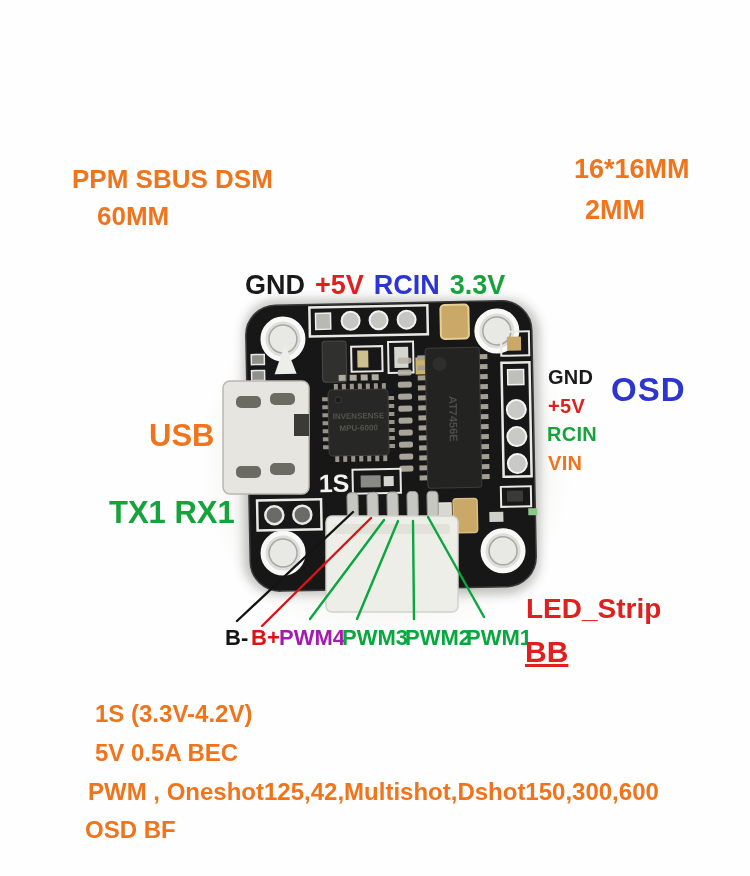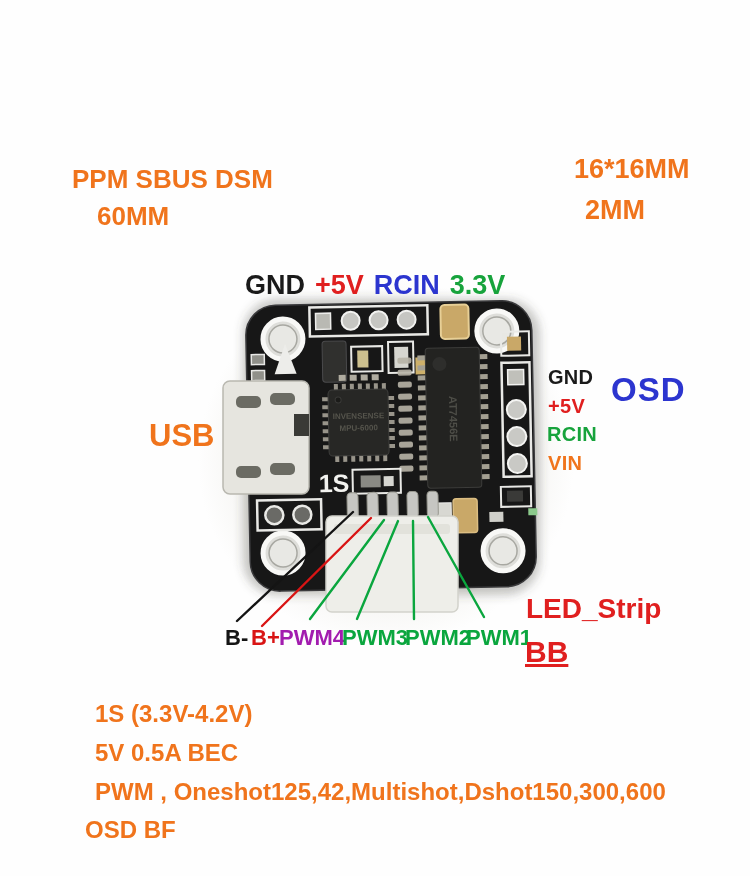--- a/index.html
+++ b/index.html
@@ -252,35 +252,36 @@
   <div class="abs t-feat" style="left: 97px; top: 203px; color: rgb(240, 116, 28);">60MM</div>
 
   <div class="abs t-toppin pinrow" style="left:245px;top:271px;">
     <span style="color: rgb(26, 26, 26);">GND</span>
     <span style="color: rgb(224, 31, 31);">+5V</span>
     <span style="color: rgb(44, 53, 207);">RCIN</span>
     <span style="color: rgb(23, 163, 60);">3.3V</span>
   </div>
 
   <div class="abs t-big" style="left: 149px; top: 420px; color: rgb(240, 116, 28);">USB</div>
+  <div class="abs t-big" style="left: 109px; top: 497px; color: rgb(23, 163, 60);">TX1 RX1</div>
 
   <div class="abs t-side" style="left: 548px; top: 367px; color: rgb(26, 26, 26);">GND</div>
   <div class="abs t-side" style="left: 548px; top: 396px; color: rgb(224, 31, 31);">+5V</div>
   <div class="abs t-side" style="left: 547px; top: 424px; color: rgb(23, 163, 60);">RCIN</div>
   <div class="abs t-side" style="left: 548px; top: 453px; color: rgb(240, 116, 28);">VIN</div>
   <div class="abs t-osd" style="left: 611px; top: 373px; color: rgb(44, 53, 207);">OSD</div>
 
   <div class="abs t-wire" style="left: 225px; top: 626px; color: rgb(20, 20, 20);">B-</div>
   <div class="abs t-wire" style="left: 251px; top: 626px; color: rgb(217, 20, 20);">B+</div>
   <div class="abs t-wire" style="left: 279px; top: 626px; color: #a21caf;">PWM4</div>
   <div class="abs t-wire" style="left: 342px; top: 626px; color: rgb(10, 166, 62);">PWM3</div>
   <div class="abs t-wire" style="left: 405px; top: 626px; color: rgb(10, 166, 62);">PWM2</div>
   <div class="abs t-wire" style="left: 466px; top: 626px; color: rgb(10, 166, 62);">PWM1</div>
 
   <div class="abs t-led" style="left: 526px; top: 594px; color: rgb(224, 31, 31);">LED_Strip</div>
   <div class="abs t-bb" style="left: 525px; top: 636px; color: rgb(224, 31, 31);">BB</div>
 
   <div class="abs t-spec" style="left: 95px; top: 701px; color: rgb(240, 116, 28);">1S (3.3V-4.2V)</div>
   <div class="abs t-spec" style="left: 95px; top: 740px; color: rgb(240, 116, 28);">5V 0.5A BEC</div>
-  <div class="abs t-spec" style="left: 95px; top: 779px; color: rgb(240, 116, 28);">PWM , Oneshot125,42,Multishot,Dshot150,300,600</div>
+  <div class="abs t-spec" style="left: 88px; top: 779px; color: rgb(240, 116, 28);">PWM , Oneshot125,42,Multishot,Dshot150,300,600</div>
   <div class="abs t-spec" style="left: 85px; top: 817px; color: rgb(240, 116, 28);">OSD BF</div>
 
 </div>
 
 </body></html>

